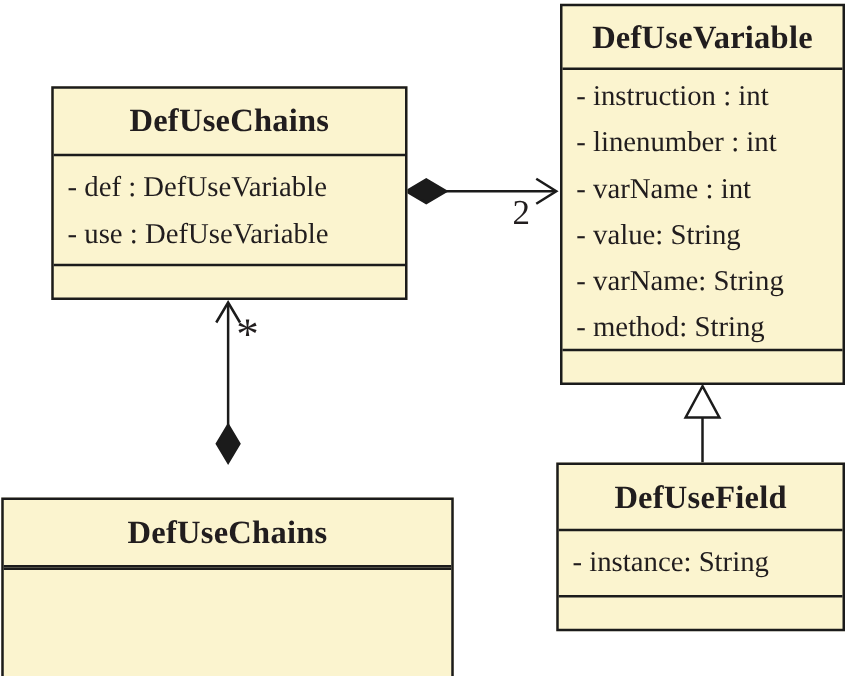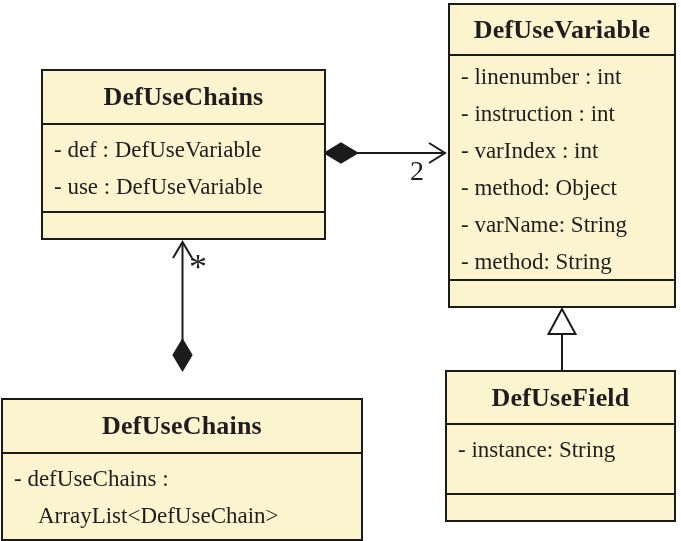--- a/index.html
+++ b/index.html
@@ -52,21 +52,21 @@
     border-top: 2px solid #1b1b1b;
   }
   
   #c-defusechain    { left: 41px;  top: 69px;  width: 285px; height: 171px; }
   #c-defusechain    .uml-title { height: 52px; }
   #c-defusevariable { left: 448px; top: 3px;   width: 228px; height: 305px; }
   #c-defusevariable .uml-title { height: 49px; }
   #c-defusevariable .uml-attrs { padding-top: 2px; }
   #c-defusechains   { left: 1px;   top: 370px; width: 362px; height: 170px; margin-top: 28px; }
   #c-defusechains   .uml-title { height: 52px; }
-  #c-defusefield    { left: 445px; top: 370px; width: 231px; height: 152px; }
+  #c-defusefield    { left: 445px; top: 370px; width: 231px; height: 135px; }
   #c-defusefield    .uml-title { height: 51px; }
   
   .mult {
     position: absolute;
     color: #211d1e;
     line-height: 1;
   }
   #mult-2    { left: 410px; top: 157px; font-size: 28px; }
   #mult-star { left: 189px; top: 249px; font-size: 36px; }
 </style>
@@ -100,36 +100,32 @@
     <div class="uml-attrs">
       <div class="attr">- def : DefUseVariable</div>
       <div class="attr">- use : DefUseVariable</div>
     </div>
     <div class="uml-ops"></div>
   </div>
 
   <div class="uml-class" id="c-defusevariable">
     <div class="uml-title">DefUseVariable</div>
     <div class="uml-attrs">
+      <div class="attr">- instruction : int</div>
       <div class="attr">- linenumber : int</div>
-      <div class="attr">- instruction : int</div>
-      <div class="attr">- varIndex : int</div>
-      <div class="attr">- method: Object</div>
+      <div class="attr">- varName : int</div>
+      <div class="attr">- value: String</div>
       <div class="attr">- varName: String</div>
       <div class="attr">- method: String</div>
     </div>
     <div class="uml-ops"></div>
   </div>
 
   <div class="uml-class" id="c-defusechains">
     <div class="uml-title">DefUseChains</div>
-    <div class="uml-attrs">
-      <div class="attr">- defUseChains :</div>
-      <div class="attr indent">ArrayList&lt;DefUseChain&gt;</div>
-    </div>
     <div class="uml-ops"></div>
   </div>
 
   <div class="uml-class" id="c-defusefield">
     <div class="uml-title">DefUseField</div>
     <div class="uml-attrs">
       <div class="attr">- instance: String</div>
     </div>
     <div class="uml-ops"></div>
   </div>

